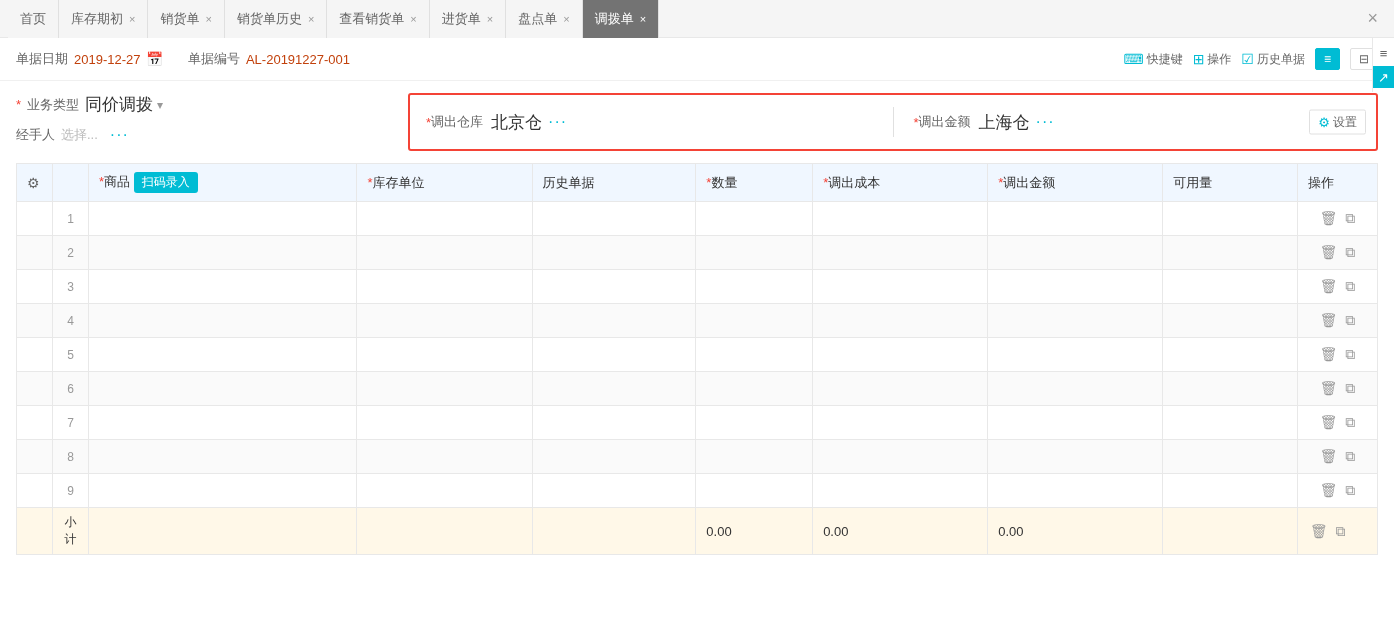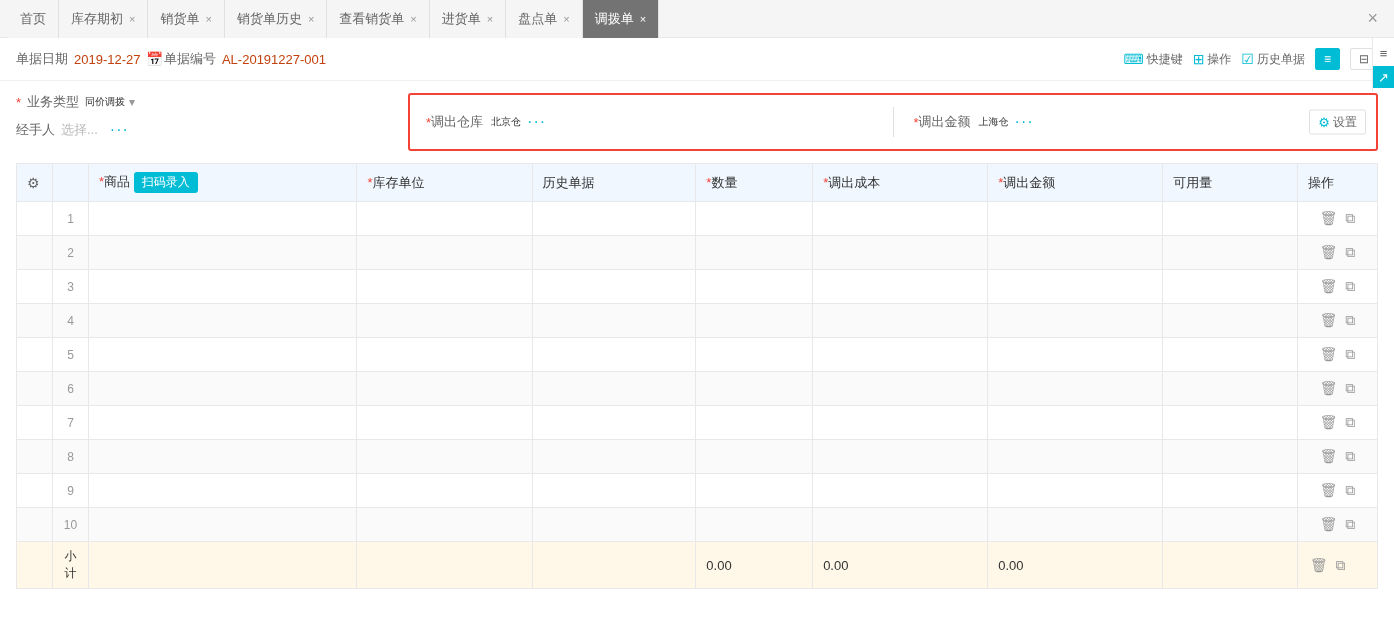--- a/index.html
+++ b/index.html
@@ -46,20 +46,21 @@
       cursor: pointer;
       padding: 0 8px;
     }
 
     
     .header-row {
       display: flex;
       align-items: center;
       padding: 10px 16px;
       border-bottom: 1px solid #f0f0f0;
+      gap: 24px;
     }
     .header-field {
       display: flex;
       align-items: center;
       gap: 6px;
     }
     .header-label { color: #666; font-size: 13px; }
     .header-value { color: #c2410c; font-size: 13px; }
     .date-icon { color: #00bcd4; font-size: 14px; cursor: pointer; }
     .header-actions {
@@ -113,21 +114,21 @@
       border-radius: 3px;
       padding: 12px 16px;
       display: flex;
       align-items: center;
       gap: 0;
       margin-left: 12px;
       position: relative;
     }
     .required-star { color: #f44336; }
     .field-label { color: #666; font-size: 13px; }
-    .field-value { color: #333; font-size: 10px; }
+    .field-value { color: #333; font-size: 17px; }
     .field-dots { color: #00bcd4; font-size: 16px; cursor: pointer; margin-left: 6px; letter-spacing: 1px; }
     .dropdown-arrow { color: #999; font-size: 12px; cursor: pointer; margin-left: 4px; }
     .field-select {
       display: flex;
       align-items: center;
       min-width: 180px;
     }
     .warehouse-block {
       display: flex;
       align-items: center;
@@ -527,35 +528,20 @@
     <td></td>
     <td></td>
     <td class="action-col">
       <span class="action-btn-icon">🗑</span>
       <span class="action-btn-icon">⧉</span>
     </td>
   </tr>
         <tr>
     <td class="settings-col"></td>
     <td class="row-num">9</td>
-    <td></td>
-    <td></td>
-    <td></td>
-    <td></td>
-    <td></td>
-    <td></td>
-    <td></td>
-    <td class="action-col">
-      <span class="action-btn-icon">🗑</span>
-      <span class="action-btn-icon">⧉</span>
-    </td>
-  </tr>
-        <tr>
-    <td class="settings-col"></td>
-    <td class="row-num">10</td>
     <td></td>
     <td></td>
     <td></td>
     <td></td>
     <td></td>
     <td></td>
     <td></td>
     <td class="action-col">
       <span class="action-btn-icon">🗑</span>
       <span class="action-btn-icon">⧉</span>

